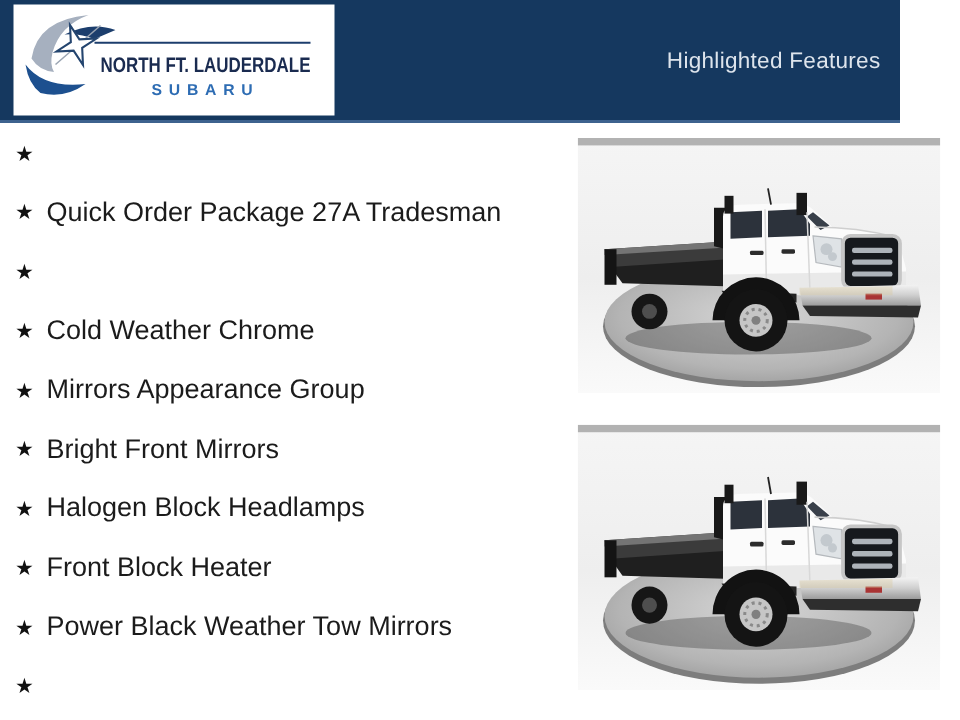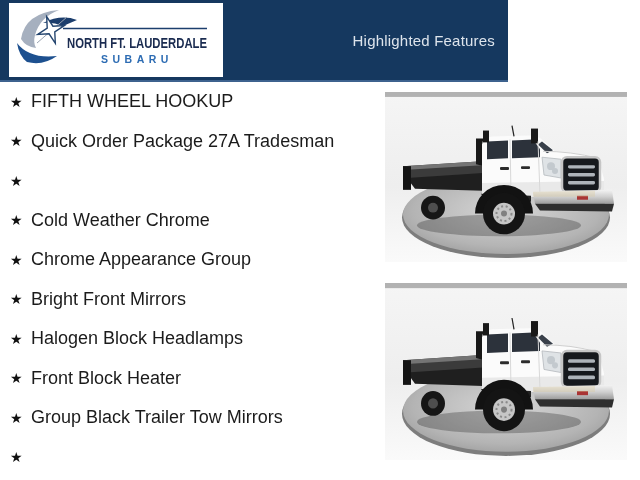--- a/index.html
+++ b/index.html
@@ -6,23 +6,24 @@
   body {
     width: 640px; height: 480px;
     position: relative;
     background: #ffffff;
     font-family: "Liberation Sans", sans-serif;
     overflow: hidden;
   }
   
   .header {
     position: absolute; left: 0; top: 0;
-    width: 508px; height: 80px;
+    width: 564px; height: 80px;
     background: #15385f;
     border-bottom: 2px solid #3d628e;
+    padding-left: 36px;
   }
   .logo-box {
     position: absolute; left: 9px; top: 3px;
     width: 214px; height: 74px;
     background: #ffffff;
   }
   .logo-box svg { display: block; width: 214px; height: 74px; }
   .header-title {
     position: absolute; right: 13px; top: 0; height: 80px;
     display: flex; align-items: center;
@@ -149,52 +150,51 @@
       <text x="58" y="45" font-size="14" font-weight="bold" fill="#1a2b50" textLength="140" lengthAdjust="spacingAndGlyphs">NORTH FT. LAUDERDALE</text>
       <text x="128" y="60" font-size="10.5" font-weight="bold" fill="#2d6cb3" letter-spacing="4.5" text-anchor="middle">SUBARU</text>
     </svg>
   </div>
   <div class="header-title">Highlighted Features</div>
 </div>
 
 <ul class="features">
   <li class="feature-item">
     <span class="star">★</span>
-    <span class="label">FIFTH WHEEL HOOKUP</span>
   </li>
   <li class="feature-item">
     <span class="star">★</span>
     <span class="label">Quick Order Package 27A Tradesman</span>
   </li>
   <li class="feature-item">
     <span class="star">★</span>
   </li>
   <li class="feature-item">
     <span class="star">★</span>
     <span class="label">Cold Weather Chrome</span>
   </li>
   <li class="feature-item">
     <span class="star">★</span>
-    <span class="label">Chrome Appearance Group</span>
+    <span class="label">Mirrors Appearance Group</span>
   </li>
   <li class="feature-item">
     <span class="star">★</span>
     <span class="label">Bright Front Mirrors</span>
   </li>
   <li class="feature-item">
     <span class="star">★</span>
     <span class="label">Halogen Block Headlamps</span>
   </li>
   <li class="feature-item">
     <span class="star">★</span>
     <span class="label">Front Block Heater</span>
   </li>
   <li class="feature-item">
     <span class="star">★</span>
-    <span class="label">Group Black Trailer Tow Mirrors</span>
+    <span class="label">Power Black Weather Tow Mirrors</span>
   </li>
   <li class="feature-item">
     <span class="star">★</span>
   </li>
 </ul>
 
 <div class="photo photo-1">
   <svg viewBox="0 0 242 172" preserveAspectRatio="none">
     <use href="#truck-scene" width="242" height="172"></use>
   </svg>

